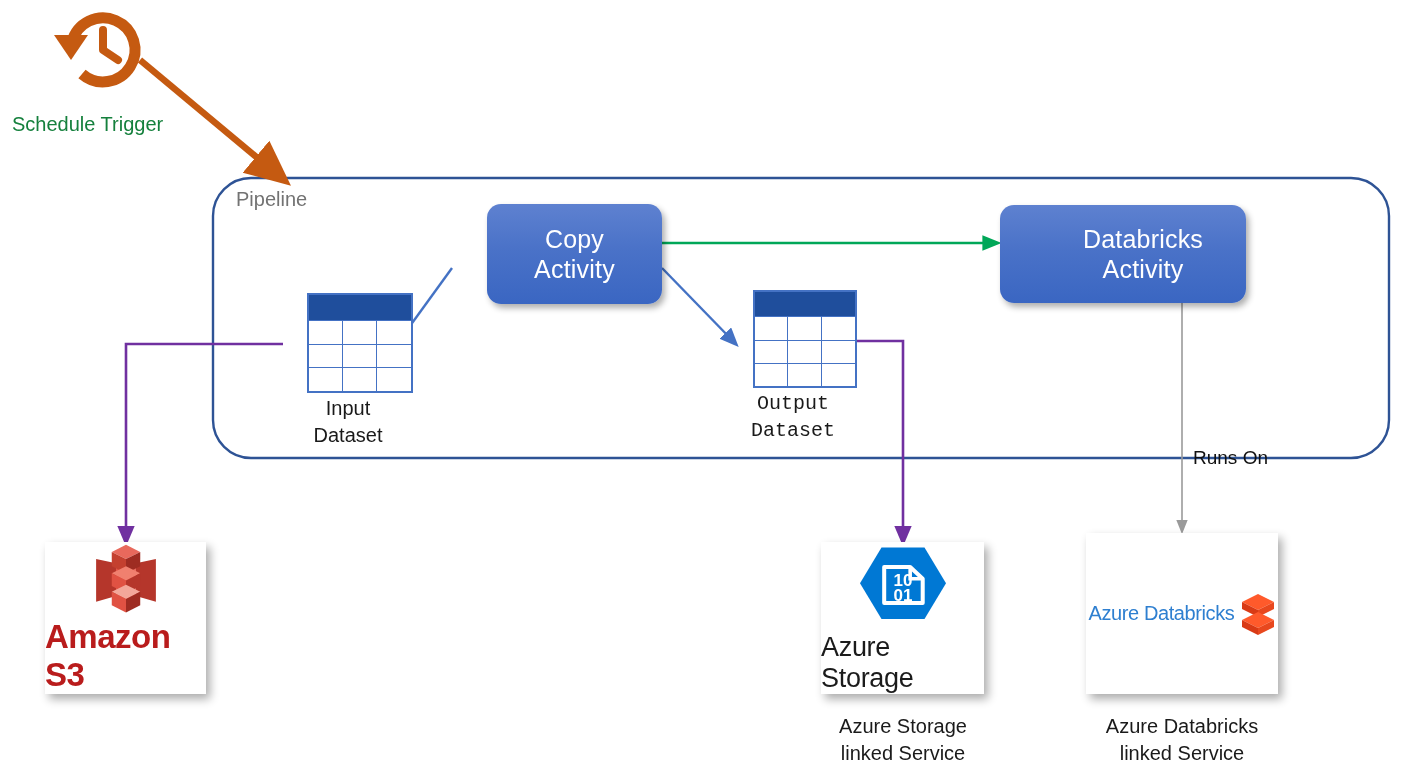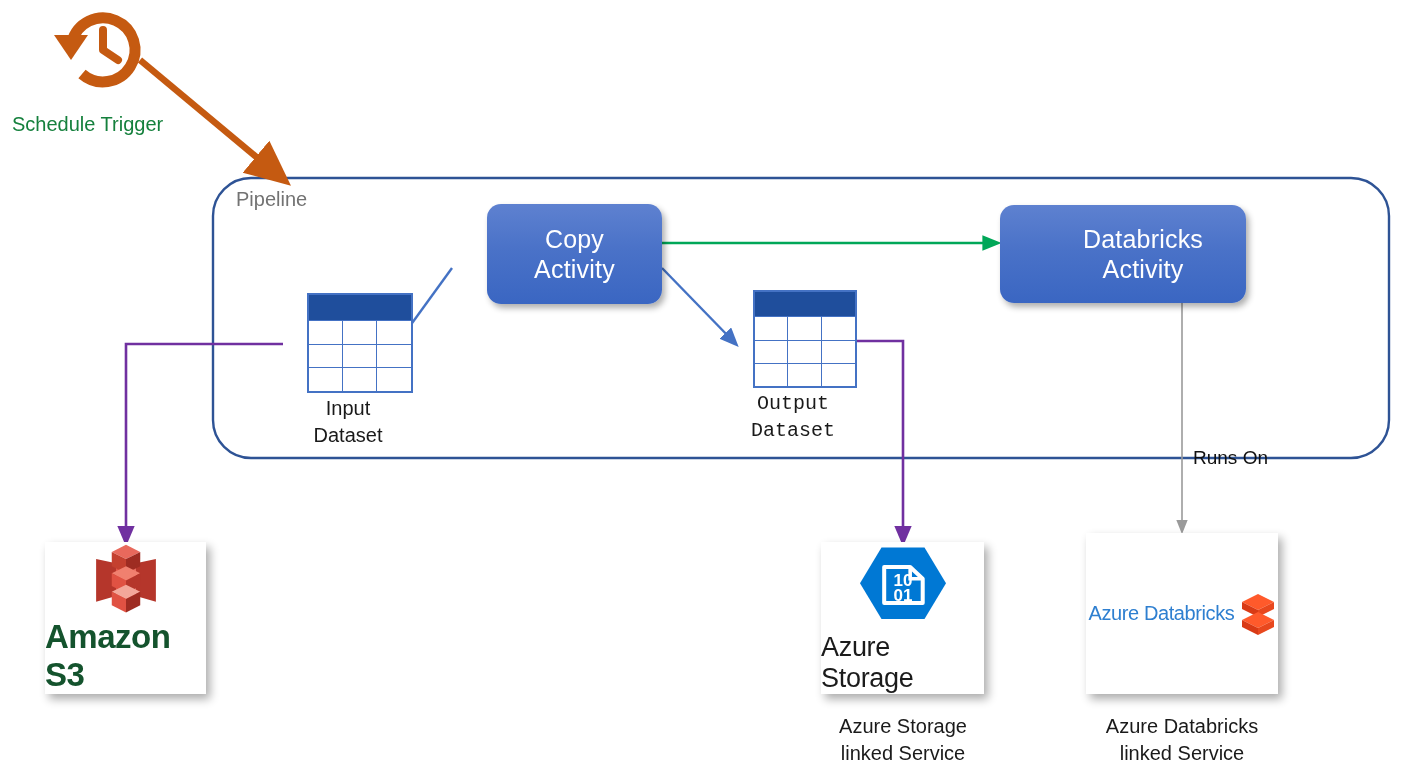--- a/index.html
+++ b/index.html
@@ -34,21 +34,21 @@
   
   .tile{position:absolute;background:#fff;box-shadow:4px 5px 9px rgba(0,0,0,.33);
         display:flex;flex-direction:column;align-items:center;justify-content:center;}
   .tile-cap{position:absolute;left:50%;transform:translateX(-50%);
             text-align:center;white-space:nowrap;font-size:20px;color:#1a1a1a;line-height:1.35;}
 
   .plain-label{position:absolute;font-size:20px;color:#15803d;white-space:nowrap;}
   .pipeline-label{position:absolute;font-size:20px;color:#737373;}
   .edge-label{position:absolute;font-size:19px;color:#111;white-space:nowrap;}
 
-  .s3-word{font-size:33px;font-weight:700;color:#14532d;letter-spacing:-.5px;
+  .s3-word{font-size:33px;font-weight:700;color:#b91c1c;letter-spacing:-.5px;
            font-family:"Liberation Sans",sans-serif;margin-top:2px;}
   .azstor-word{font-size:27px;color:#1b1b1b;letter-spacing:-.3px;margin-top:4px;}
   .dbx-word{font-size:20px;color:#2E7FD0;letter-spacing:-.4px;}
 </style>
 </head>
 <body>
 
 <div id="stage">
 
   <svg class="layer" viewBox="0 0 1408 777">

